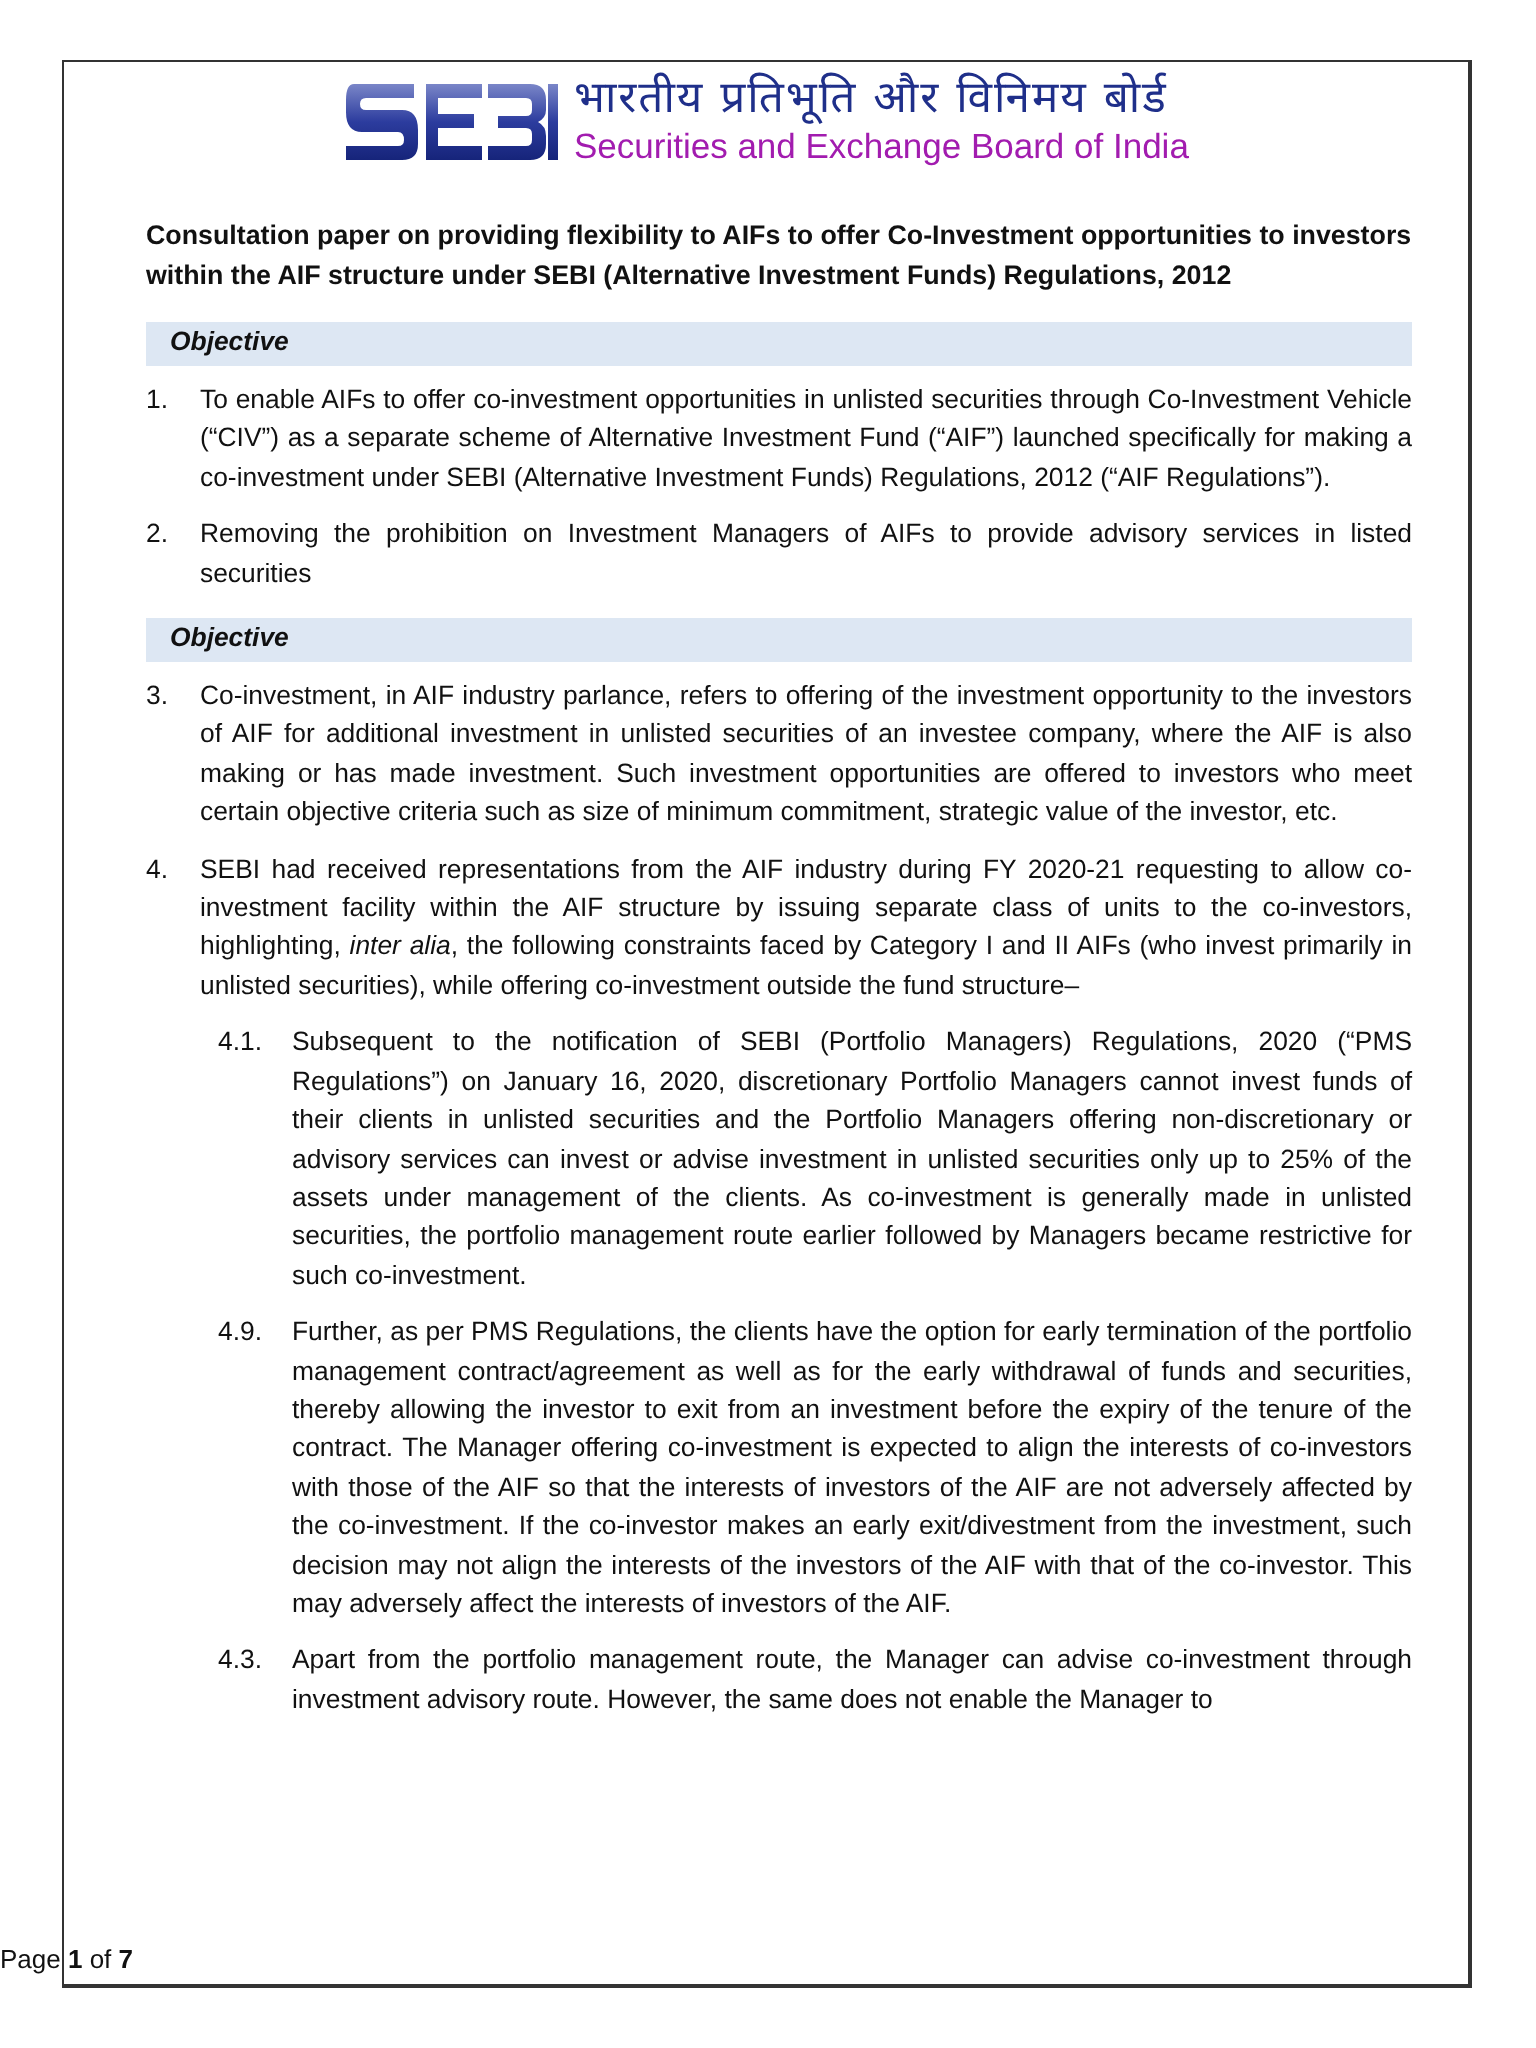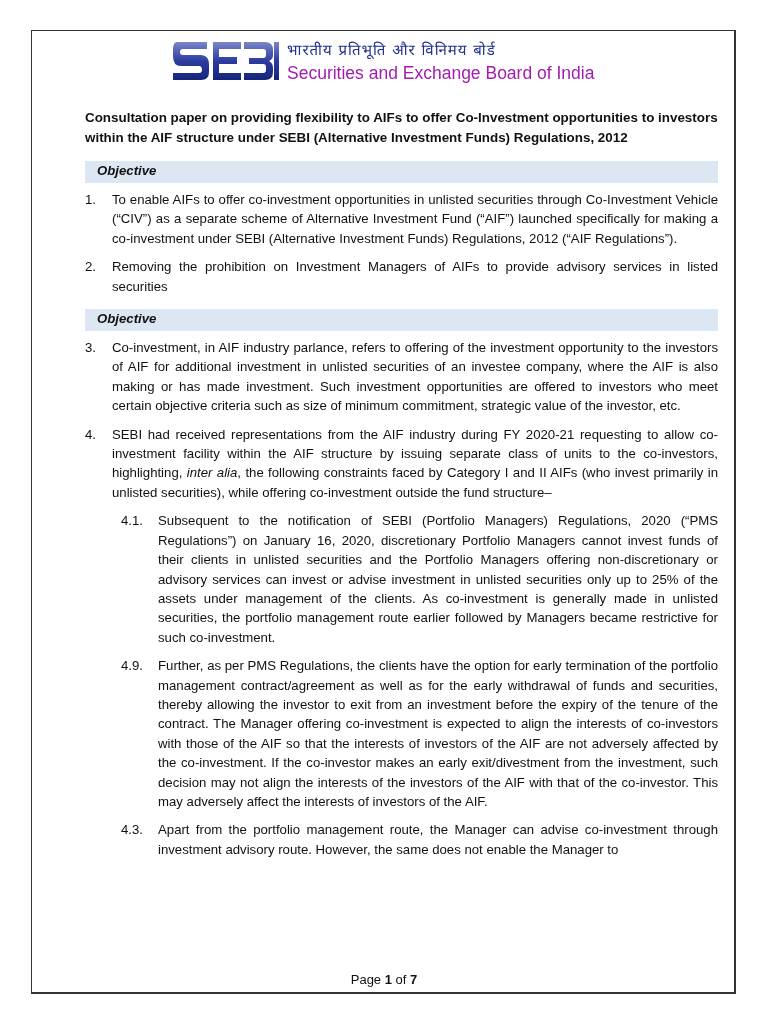--- a/index.html
+++ b/index.html
@@ -4,33 +4,33 @@
   <style>
     html, body { margin: 0; padding: 0; background: #ffffff; }
     body { width: 768px; height: 1024px; position: relative; overflow: hidden;
            font-family: "Liberation Sans", sans-serif; color: #111; }
     .page { position: absolute; left: 31px; top: 30px; width: 705px; height: 964px;
             border: 1px solid #333; border-right-width: 2px; border-bottom-width: 2px;
             box-sizing: border-box; background: #fff; }
     .logo { position: absolute; left: 171px; top: 38px; width: 440px; height: 48px; }
     .logo-mark { position: absolute; left: 0; top: 0; width: 108px; height: 46px; }
     .logo-hindi { position: absolute; left: 116px; top: 0; font-family: "DejaVu Sans", sans-serif;
-                  font-size: 15px; color: #1f2f8a; letter-spacing: 1px; white-space: nowrap; line-height: 24px; }
+                  font-size: 22px; color: #1f2f8a; letter-spacing: 1px; white-space: nowrap; line-height: 24px; }
     .logo-en { position: absolute; left: 116px; top: 25px; font-size: 17.5px; color: #a21caf;
                white-space: nowrap; line-height: 20px; }
-    .content { position: absolute; left: 85px; top: 108px; width: 633px;
+    .content { position: absolute; left: 73px; top: 108px; width: 633px;
                font-size: 13.2px; line-height: 19.4px; }
     .title { font-weight: bold; font-size: 13.4px; line-height: 20px; margin: 0 0 13px 0; }
     .section-head { background: #dde7f3; font-weight: bold; font-style: italic; padding: 0 0 0 12px;
                     height: 22px; line-height: 20px; margin: 0 0 7px 0; }
     .item { position: relative; padding-left: 27px; text-align: justify; margin: 0 0 9px 0; }
     .item .num { position: absolute; left: 0; top: 0; }
     .sub { position: relative; padding-left: 37px; margin-left: 36px; text-align: justify; margin-bottom: 9px; }
     .sub .num { position: absolute; left: 0; top: 0; }
-    .footer { position: absolute; left: 0; width: 768px; top: 972px; text-align: center; font-size: 13px; }
+    .footer { position: absolute; left: 0; width: 768px; top: 972px; text-align: left; font-size: 13px; }
     .footer b { font-weight: bold; }
     i { font-style: italic; }
   </style>
 </head>
 <body>
 
 <div class="page"></div>
 
 <div class="logo">
   <svg class="logo-mark" viewBox="0 0 108 46">

